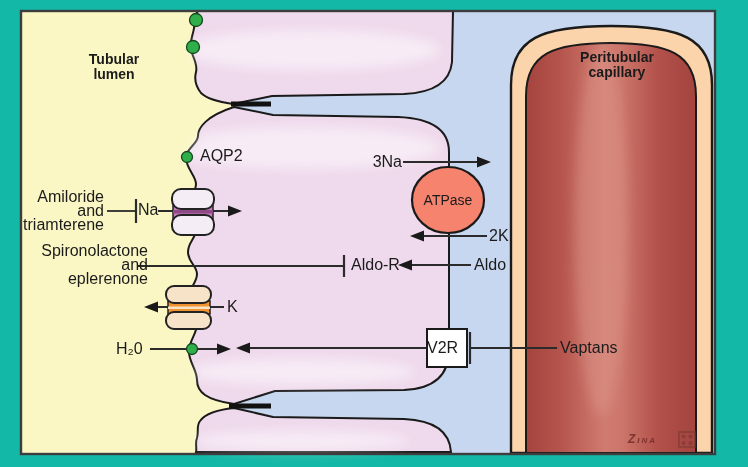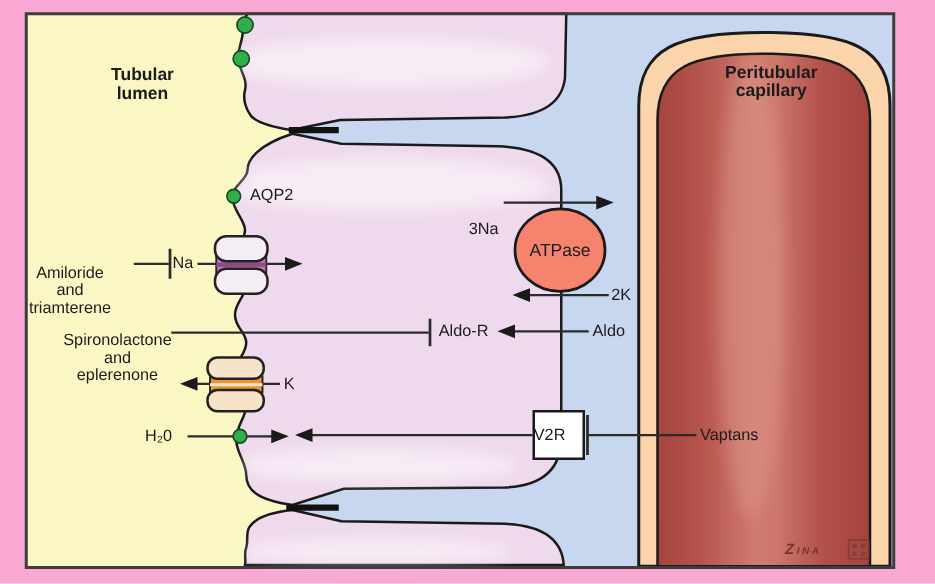--- a/index.html
+++ b/index.html
@@ -1,27 +1,27 @@
 <!DOCTYPE html>
 <html><head>
 <meta charset="utf-8">
 <style>
   html,body{margin:0;padding:0;background:#ffffff;}
   .stage{
-    position:relative;width:748px;height:467px;background:#f9a8d4;
+    position:relative;width:748px;height:467px;background:#14b8a6;
     font-family:"Liberation Sans",sans-serif;color:#1b1b1b;overflow:hidden;
   }
   .stage svg{position:absolute;left:0;top:0;}
   .lbl{
-    position:absolute;font-size:13px;line-height:14px;white-space:pre-line;
+    position:absolute;font-size:16px;line-height:14px;white-space:pre-line;
     color:#1b1b1b;
   }
   .lbl.bold{font-weight:bold;font-size:14px;line-height:15px;}
   .lbl.center{text-align:center;}
-  .lbl.right{text-align:center;margin-top:21px;}
+  .lbl.right{text-align:right;}
   .watermark{
     position:absolute;font-size:12px;letter-spacing:2px;
     font-variant:small-caps;font-weight:bold;color:rgba(111,43,38,.85);
   }
 </style>
 </head>
 <body>
 
 <div class="stage">
 

